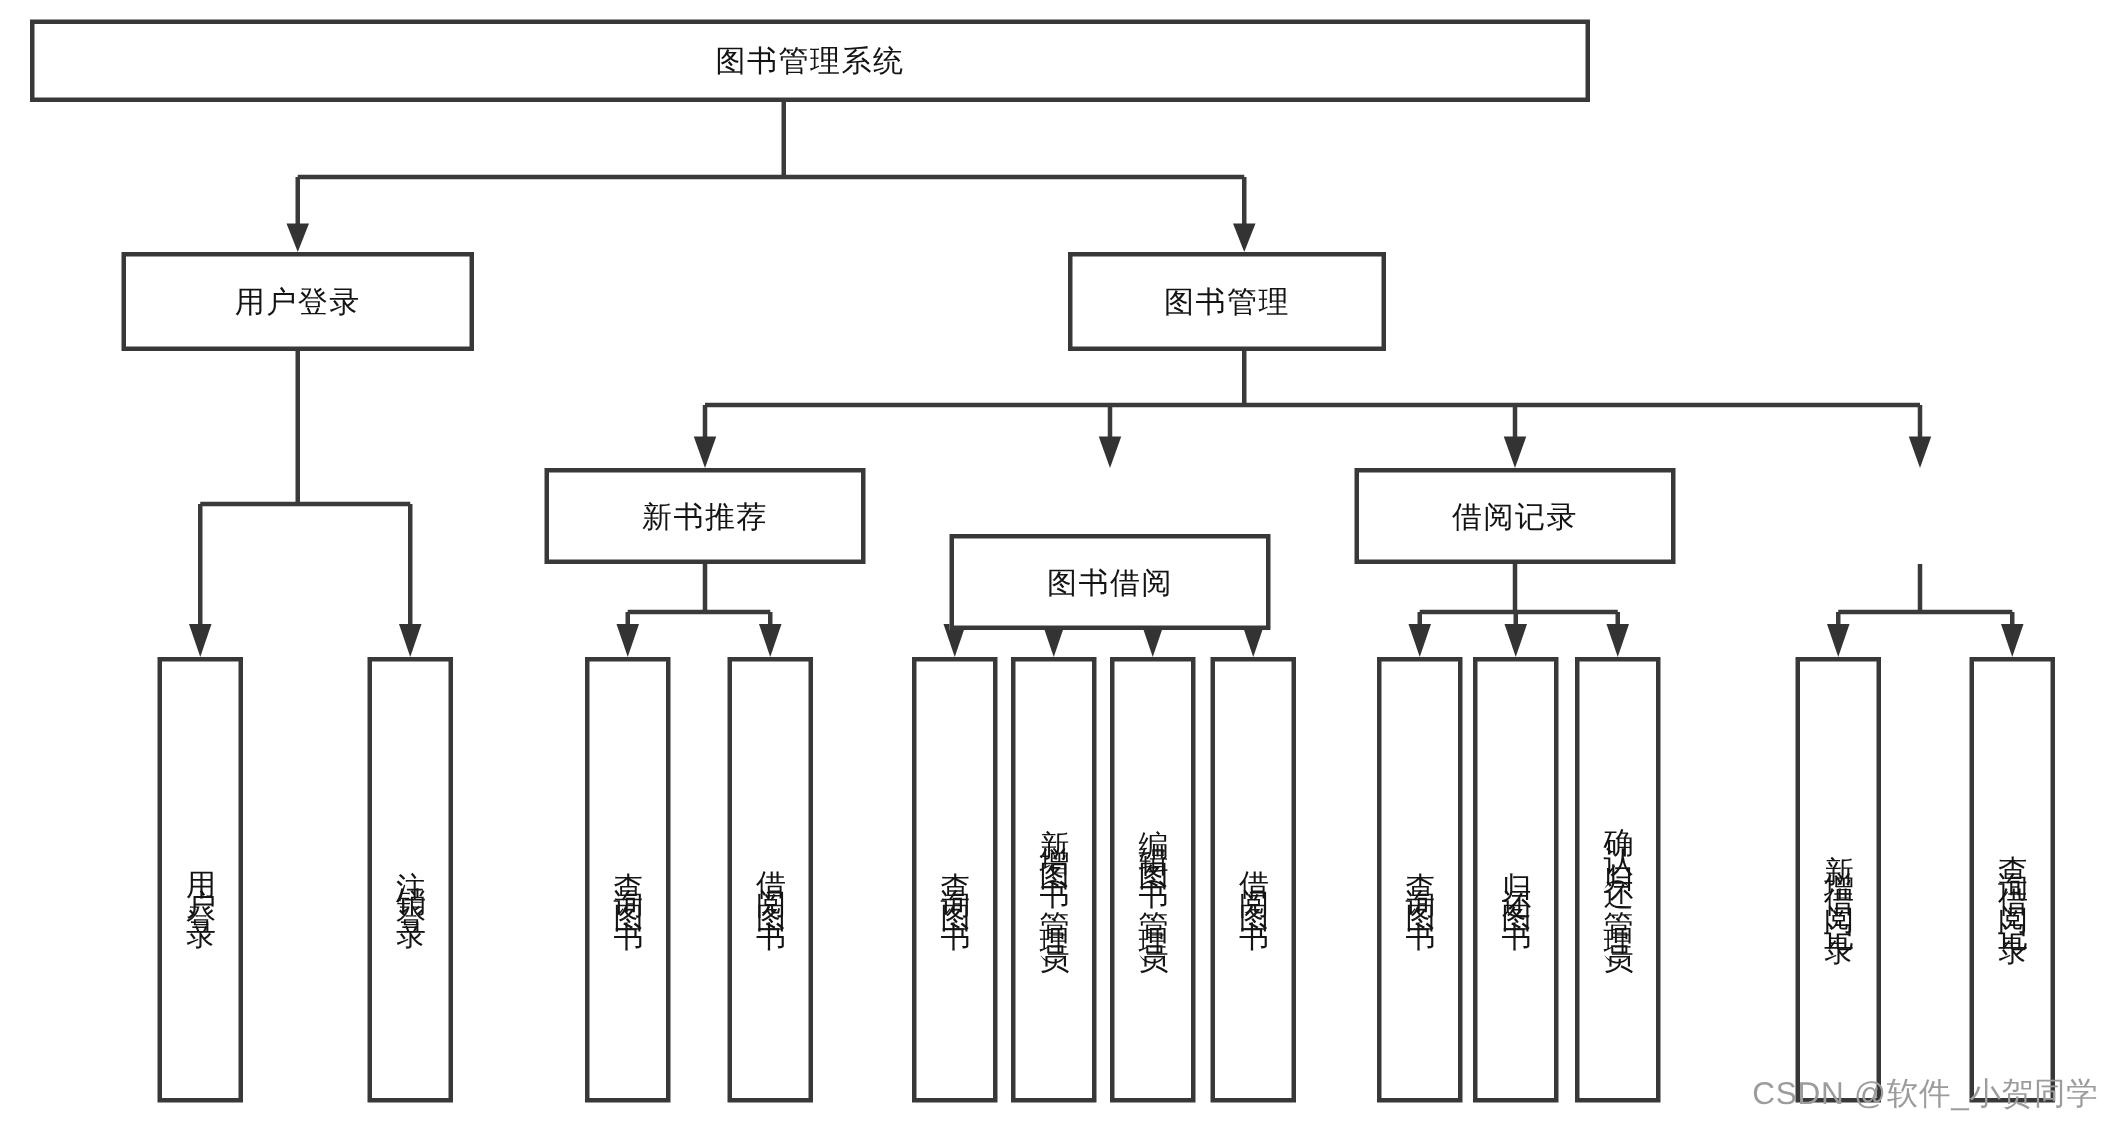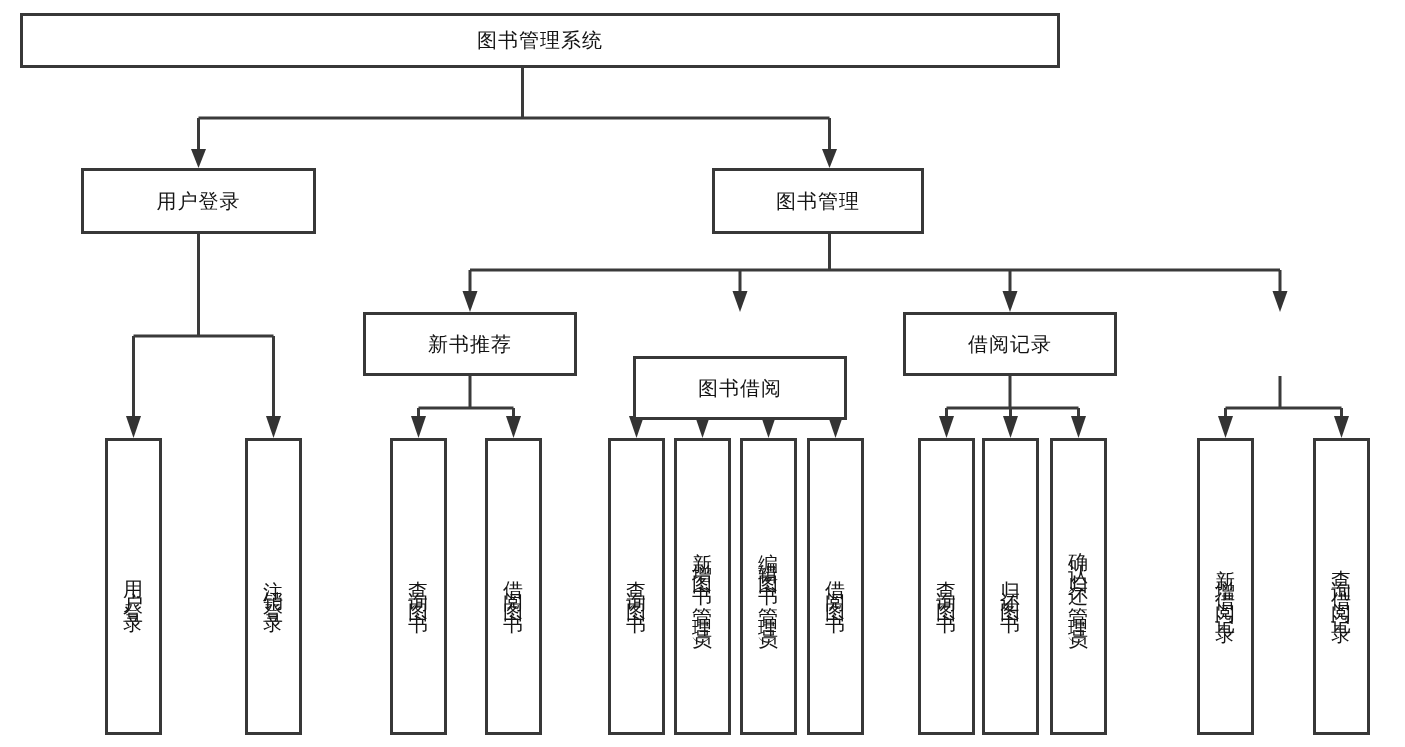--- a/index.html
+++ b/index.html
@@ -151,13 +151,14 @@
     <span class="vtext">确认归还（管理员）</span>
   </div>
 
   <div class="node leaf" style="left:1197px;">
     <span class="vtext">新增借阅记录</span>
   </div>
   <div class="node leaf" style="left:1313px;">
     <span class="vtext">查询借阅记录</span>
   </div>
 
+  <div class="watermark">CSDN @软件_小贺同学</div>
 </div>
 
 </body></html>

